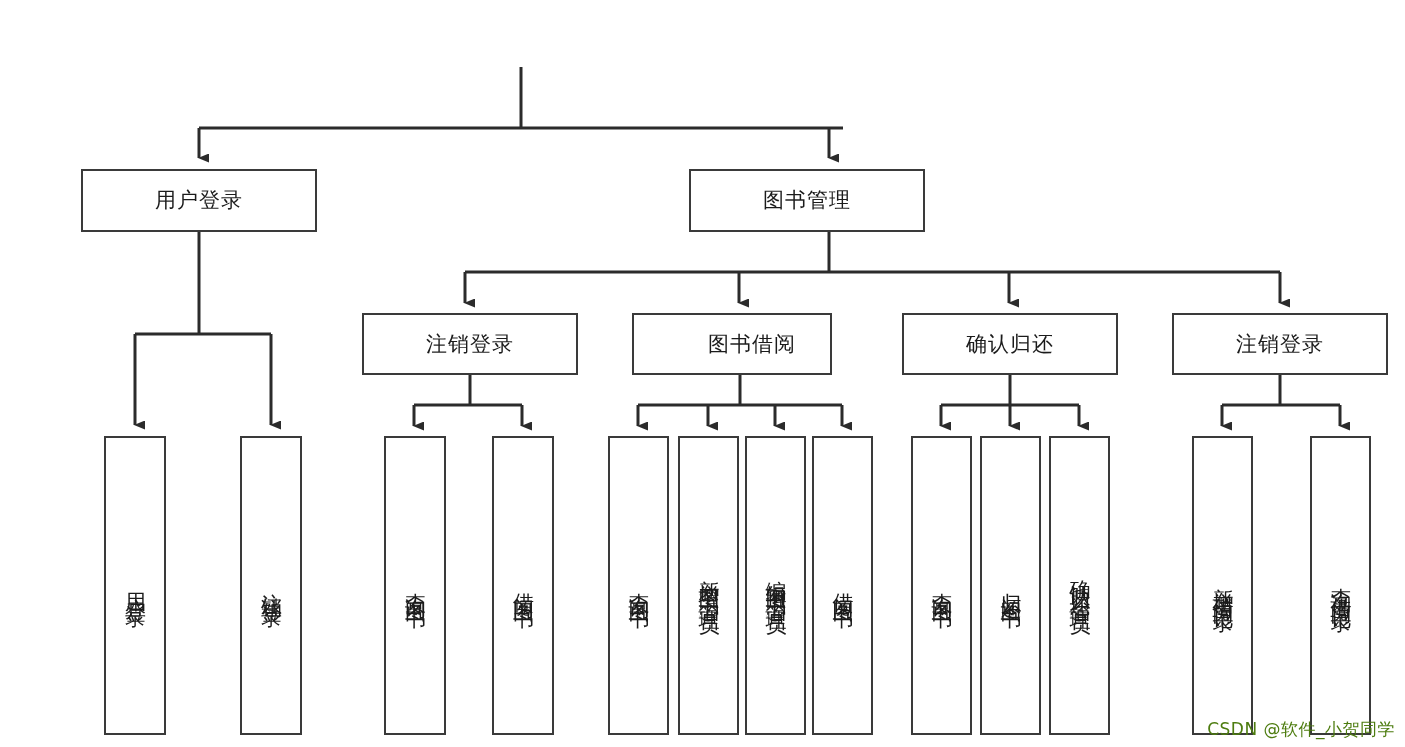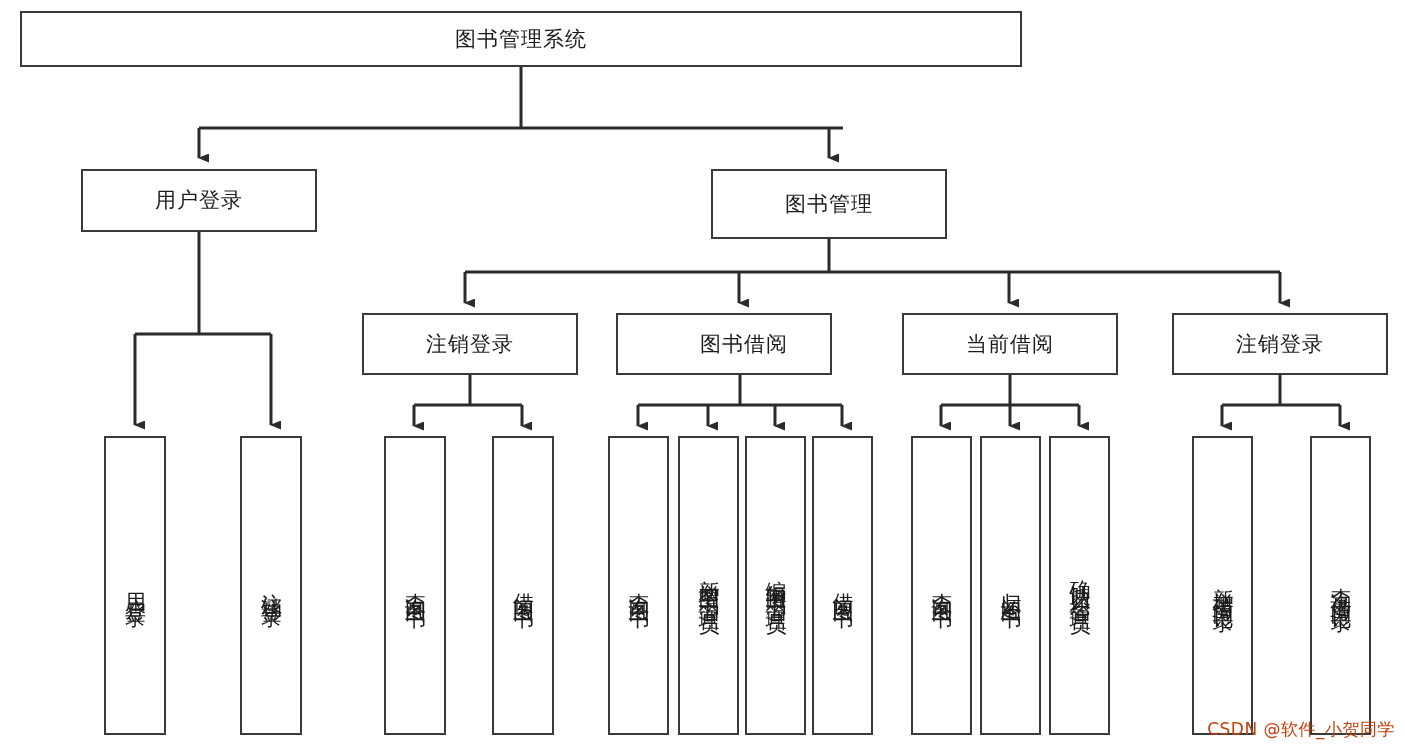--- a/index.html
+++ b/index.html
@@ -9,21 +9,21 @@
   svg{position:absolute;left:0;top:0;}
   .node{position:absolute;box-sizing:border-box;background:#ffffff;
         border:2.5px solid #3a3a3a;display:flex;align-items:center;
         justify-content:center;}
   .node span{color:#1b1b1b;line-height:1.18;text-align:center;}
   .h-node span{font-size:21px;letter-spacing:1px;}
   .v-node{align-items:center;justify-content:center;}
   .v-node span{writing-mode:vertical-rl;text-orientation:upright;
                font-size:21px;letter-spacing:5px;white-space:nowrap;}
   #watermark{position:absolute;right:10px;bottom:6px;font-size:17px;
-             color:#c2410c;letter-spacing:.5px;white-space:nowrap;}
+             color:#4d7c0f;letter-spacing:.5px;white-space:nowrap;}
 </style>
 </head>
 <body>
 
 <div id="diagram">
 
   <svg width="1405" height="747">
     <defs>
       <marker id="ah" markerWidth="9" markerHeight="11" refX="4.5" refY="10" orient="auto" markerUnits="userSpaceOnUse">
         <polygon points="0,0 9,0 4.5,11" fill="#2b2b2b"></polygon>
@@ -66,39 +66,36 @@
       <path d="M1010,405 L1010,426" marker-end="url(#ah)"></path>
       <path d="M1079,405 L1079,426" marker-end="url(#ah)"></path>
 
       <path d="M1280,375 L1280,405"></path>
       <path d="M1222,405 L1340,405"></path>
       <path d="M1222,405 L1222,426" marker-end="url(#ah)"></path>
       <path d="M1340,405 L1340,426" marker-end="url(#ah)"></path>
     </g>
   </svg>
 
-  <div class="node h-node" style="left:20px;top:11px;width:1002px;height:56px;">
-    <span>图书管理系统</span>
-  </div>
 
   <div class="node h-node" style="left:81px;top:169px;width:236px;height:63px;">
     <span>用户登录</span>
   </div>
-  <div class="node h-node" style="left:711px;top:169px;width:236px;height:70px;">
+  <div class="node h-node" style="left:689px;top:169px;width:236px;height:63px;">
     <span>图书管理</span>
   </div>
 
   <div class="node h-node" style="left:362px;top:313px;width:216px;height:62px;">
     <span>注销登录</span>
   </div>
-  <div class="node h-node" style="left:616px;top:313px;width:216px;height:62px;padding-left:40px;">
+  <div class="node h-node" style="left:632px;top:313px;width:200px;height:62px;padding-left:40px;">
     <span>图书借阅</span>
   </div>
   <div class="node h-node" style="left:902px;top:313px;width:216px;height:62px;">
-    <span>当前借阅</span>
+    <span>确认归还</span>
   </div>
   <div class="node h-node" style="left:1172px;top:313px;width:216px;height:62px;">
     <span>注销登录</span>
   </div>
 
   <div class="node v-node" style="left:104px;top:436px;width:62px;height:299px;">
     <span>用户登录</span>
   </div>
   <div class="node v-node" style="left:240px;top:436px;width:62px;height:299px;">
     <span>注销登录</span>

